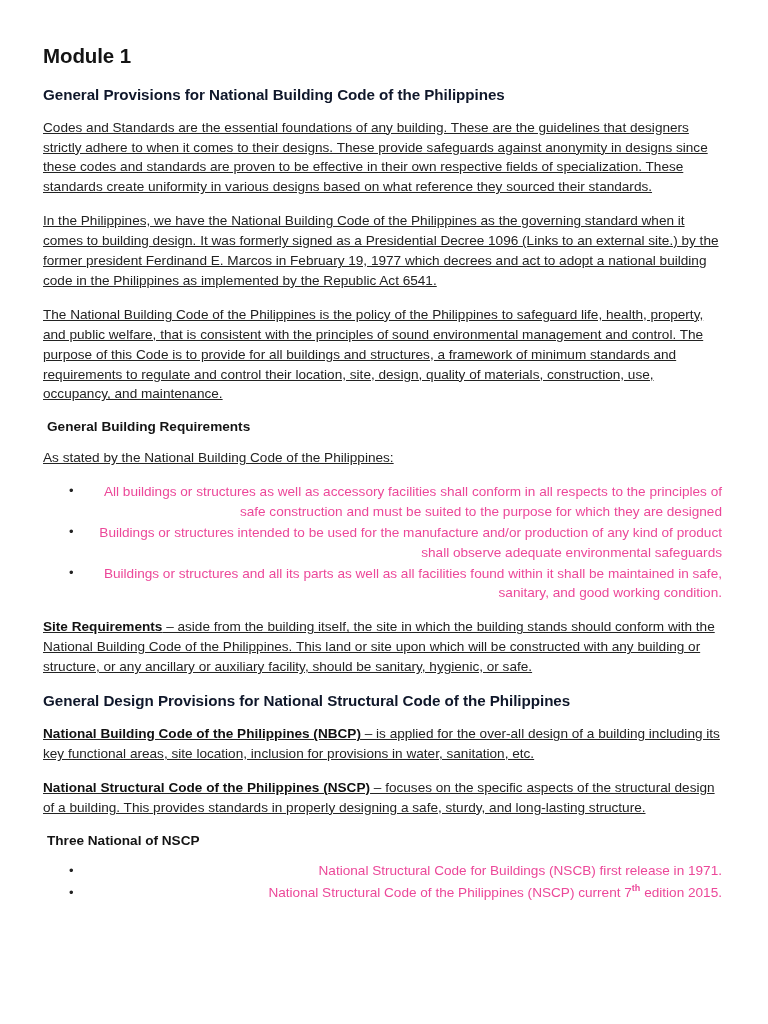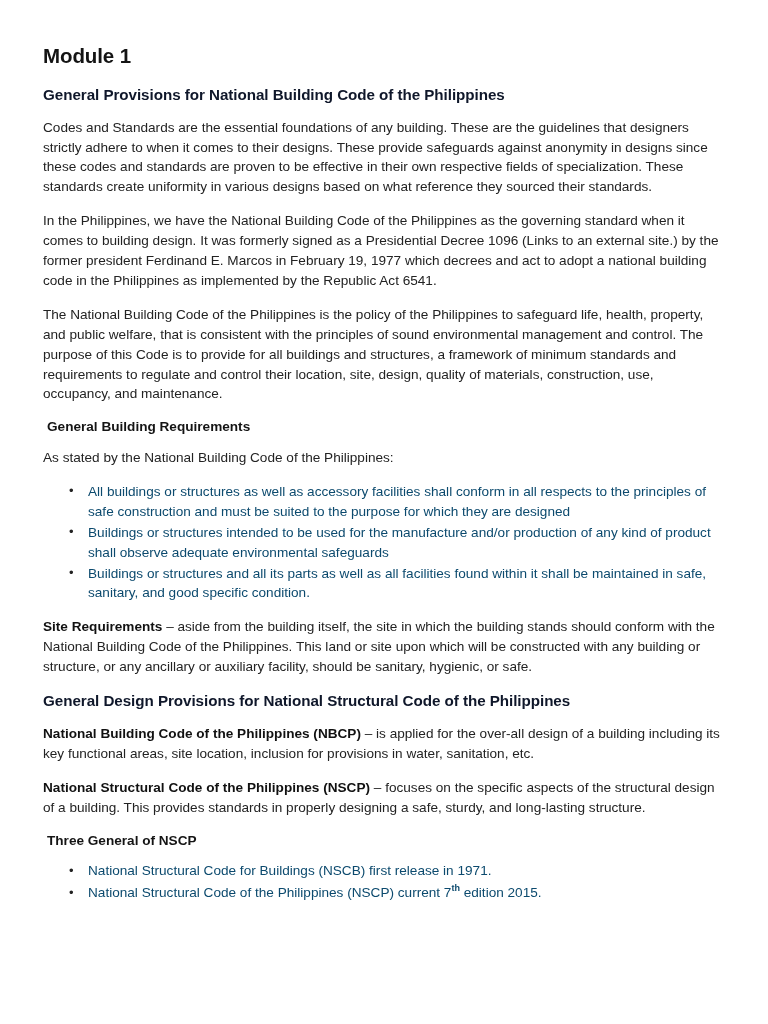--- a/index.html
+++ b/index.html
@@ -48,38 +48,40 @@
     margin: 0 0 12px 4px;
   }
 
   
   p.body {
     font-size: 13.6px;
     line-height: 1.465;
     margin: 0 0 14px 0;
     color: #232323;
     text-align: left;
+    text-decoration: underline;
   }
   p.body:last-child { margin-bottom: 0; }
 
   b, .bold { font-weight: bold; color: #111111; margin-top: 47px; }
 
   
   ul.bullets {
     list-style: none;
     margin: 0 0 14px 0;
     padding: 0;
   }
   ul.bullets li {
     position: relative;
     font-size: 13.6px;
     line-height: 1.465;
-    color: #0c4a6e;
+    color: #ec4899;
     padding-left: 45px;
     margin: 0 0 1px 0;
+    text-align: right;
   }
   ul.bullets li::before {
     content: "\2022";
     position: absolute;
     left: 26px;
     top: -0.5px;
     font-size: 13px;
     color: #232323;
     line-height: inherit;
   }
@@ -105,31 +107,31 @@
   <p class="body">In the Philippines, we have the National Building Code of the Philippines as the governing standard when it comes to building design. It was formerly signed as a Presidential Decree 1096 (Links to an external site.) by the former president Ferdinand E. Marcos in February 19, 1977 which decrees and act to adopt a national building code in the Philippines as implemented by the Republic Act 6541.</p>
   <p class="body">The National Building Code of the Philippines is the policy of the Philippines to safeguard life, health, property, and public welfare, that is consistent with the principles of sound environmental management and control. The purpose of this Code is to provide for all buildings and structures, a framework of minimum standards and requirements to regulate and control their location, site, design, quality of materials, construction, use, occupancy, and maintenance.</p>
 
   <h3 class="h3">General Building Requirements</h3>
 
   <p class="body">As stated by the National Building Code of the Philippines:</p>
 
   <ul class="bullets">
     <li>All buildings or structures as well as accessory facilities shall conform in all respects to the principles of safe construction and must be suited to the purpose for which they are designed</li>
     <li>Buildings or structures intended to be used for the manufacture and/or production of any kind of product shall observe adequate environmental safeguards</li>
-    <li>Buildings or structures and all its parts as well as all facilities found within it shall be maintained in safe, sanitary, and good specific condition.</li>
+    <li>Buildings or structures and all its parts as well as all facilities found within it shall be maintained in safe, sanitary, and good working condition.</li>
   </ul>
 
   <p class="body"><b class="bold">Site Requirements</b><span> – aside from the building itself, the site in which the building stands should conform with the National Building Code of the Philippines. This land or site upon which will be constructed with any building or structure, or any ancillary or auxiliary facility, should be sanitary, hygienic, or safe.</span></p>
 
   <h2 class="h2">General Design Provisions for National Structural Code of the Philippines</h2>
 
   <p class="body"><b class="bold">National Building Code of the Philippines (NBCP)</b><span> – is applied for the over-all design of a building including its key functional areas, site location, inclusion for provisions in water, sanitation, etc.</span></p>
 
   <p class="body"><b class="bold">National Structural Code of the Philippines (NSCP)</b><span> – focuses on the specific aspects of the structural design of a building. This provides standards in properly designing a safe, sturdy, and long-lasting structure.</span></p>
 
-  <h3 class="h3">Three General of NSCP</h3>
+  <h3 class="h3">Three National of NSCP</h3>
 
   <ul class="bullets spaced">
     <li><span>National Structural Code for Buildings (NSCB) first release in 1971.</span><span class="sup"></span><span></span></li>
     <li><span>National Structural Code of the Philippines (NSCP) current 7</span><span class="sup">th</span><span> edition 2015.</span></li>
   </ul>
 
 </div>
 
 </body></html>

